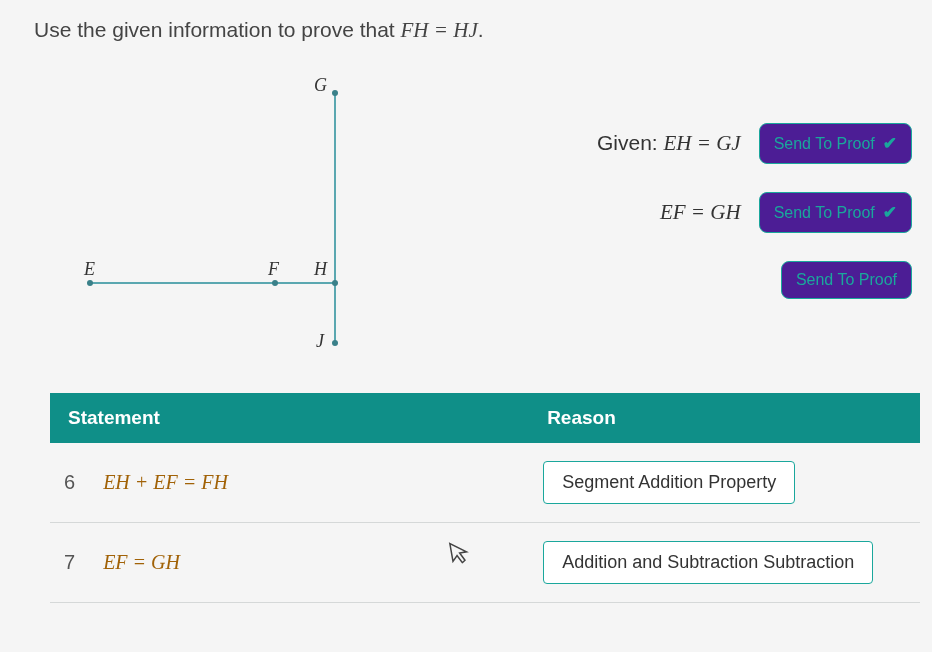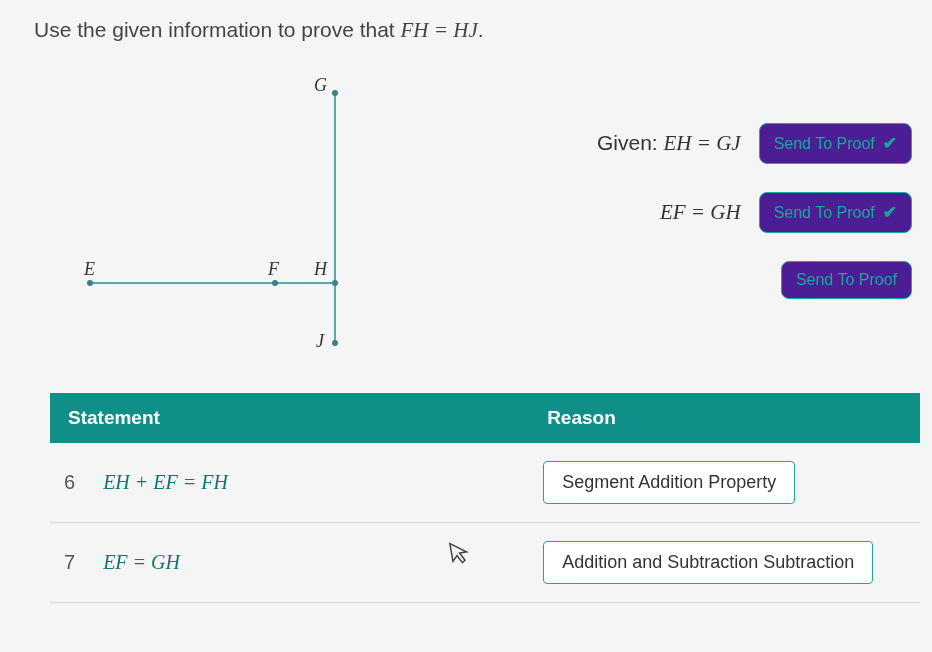--- a/index.html
+++ b/index.html
@@ -93,21 +93,21 @@
       width: 34px;
       font-size: 20px;
       color: #555;
       text-align: right;
       padding-right: 4px;
     }
     .stmt-cell {
       font-family: "Times New Roman", serif;
       font-style: italic;
       font-size: 20px;
-      color: #0f766e;
+      color: #a16207;
       width: 440px;
     }
     .reason-btn {
       border: 1.5px solid #1aa79c;
       background: #fff;
       color: #333;
       border-radius: 4px;
       padding: 10px 18px;
       font-size: 18px;
       cursor: pointer;

